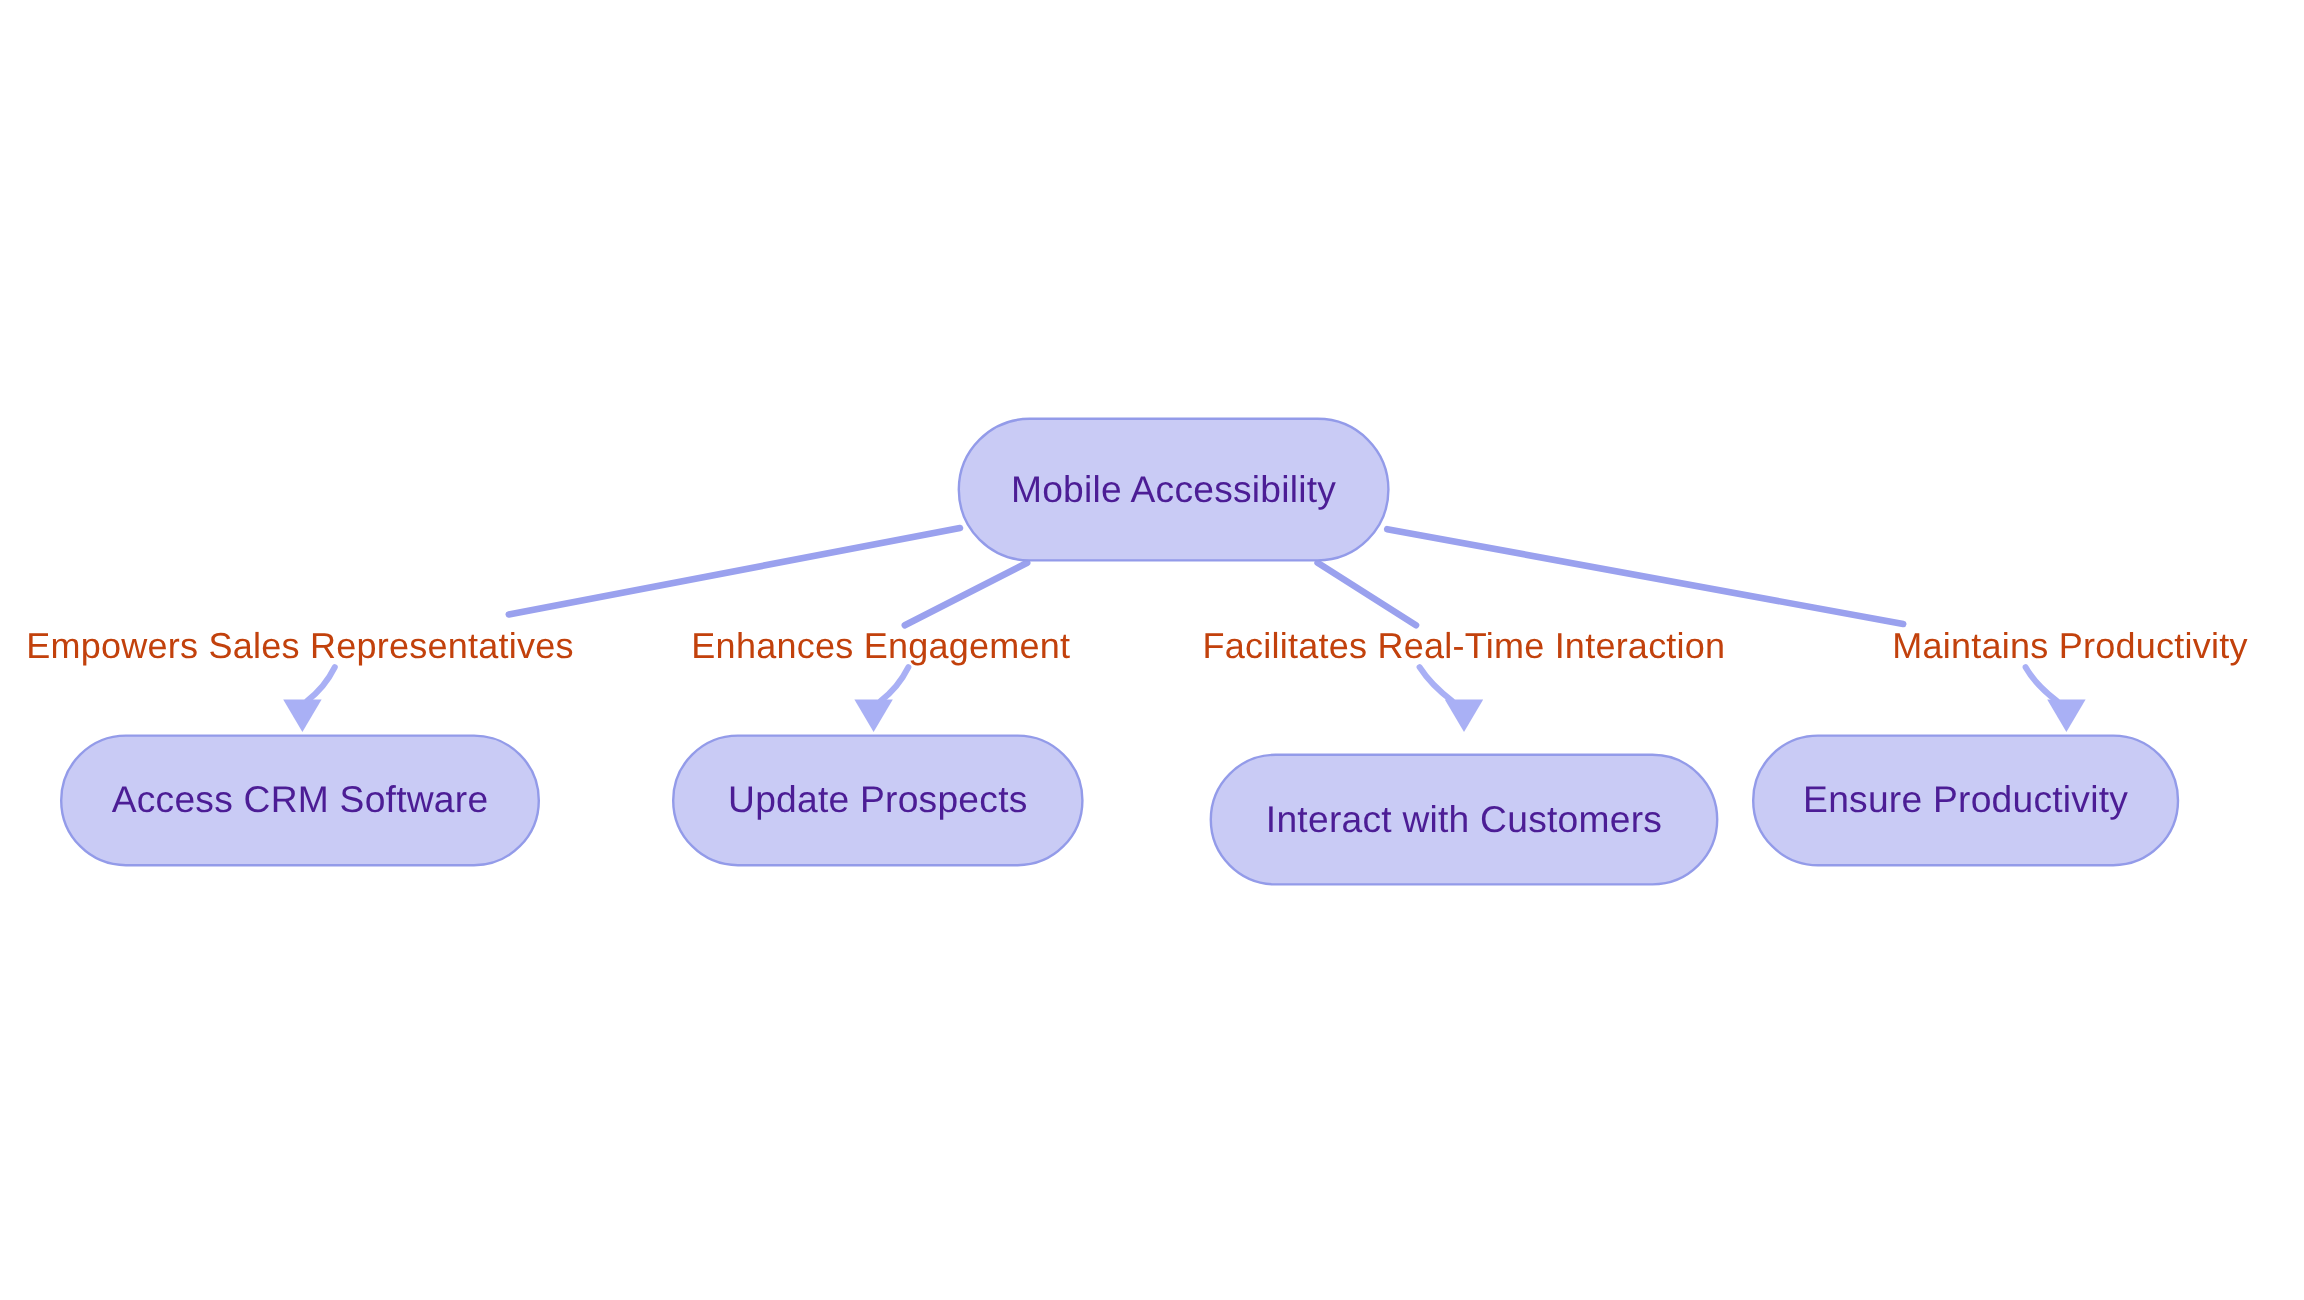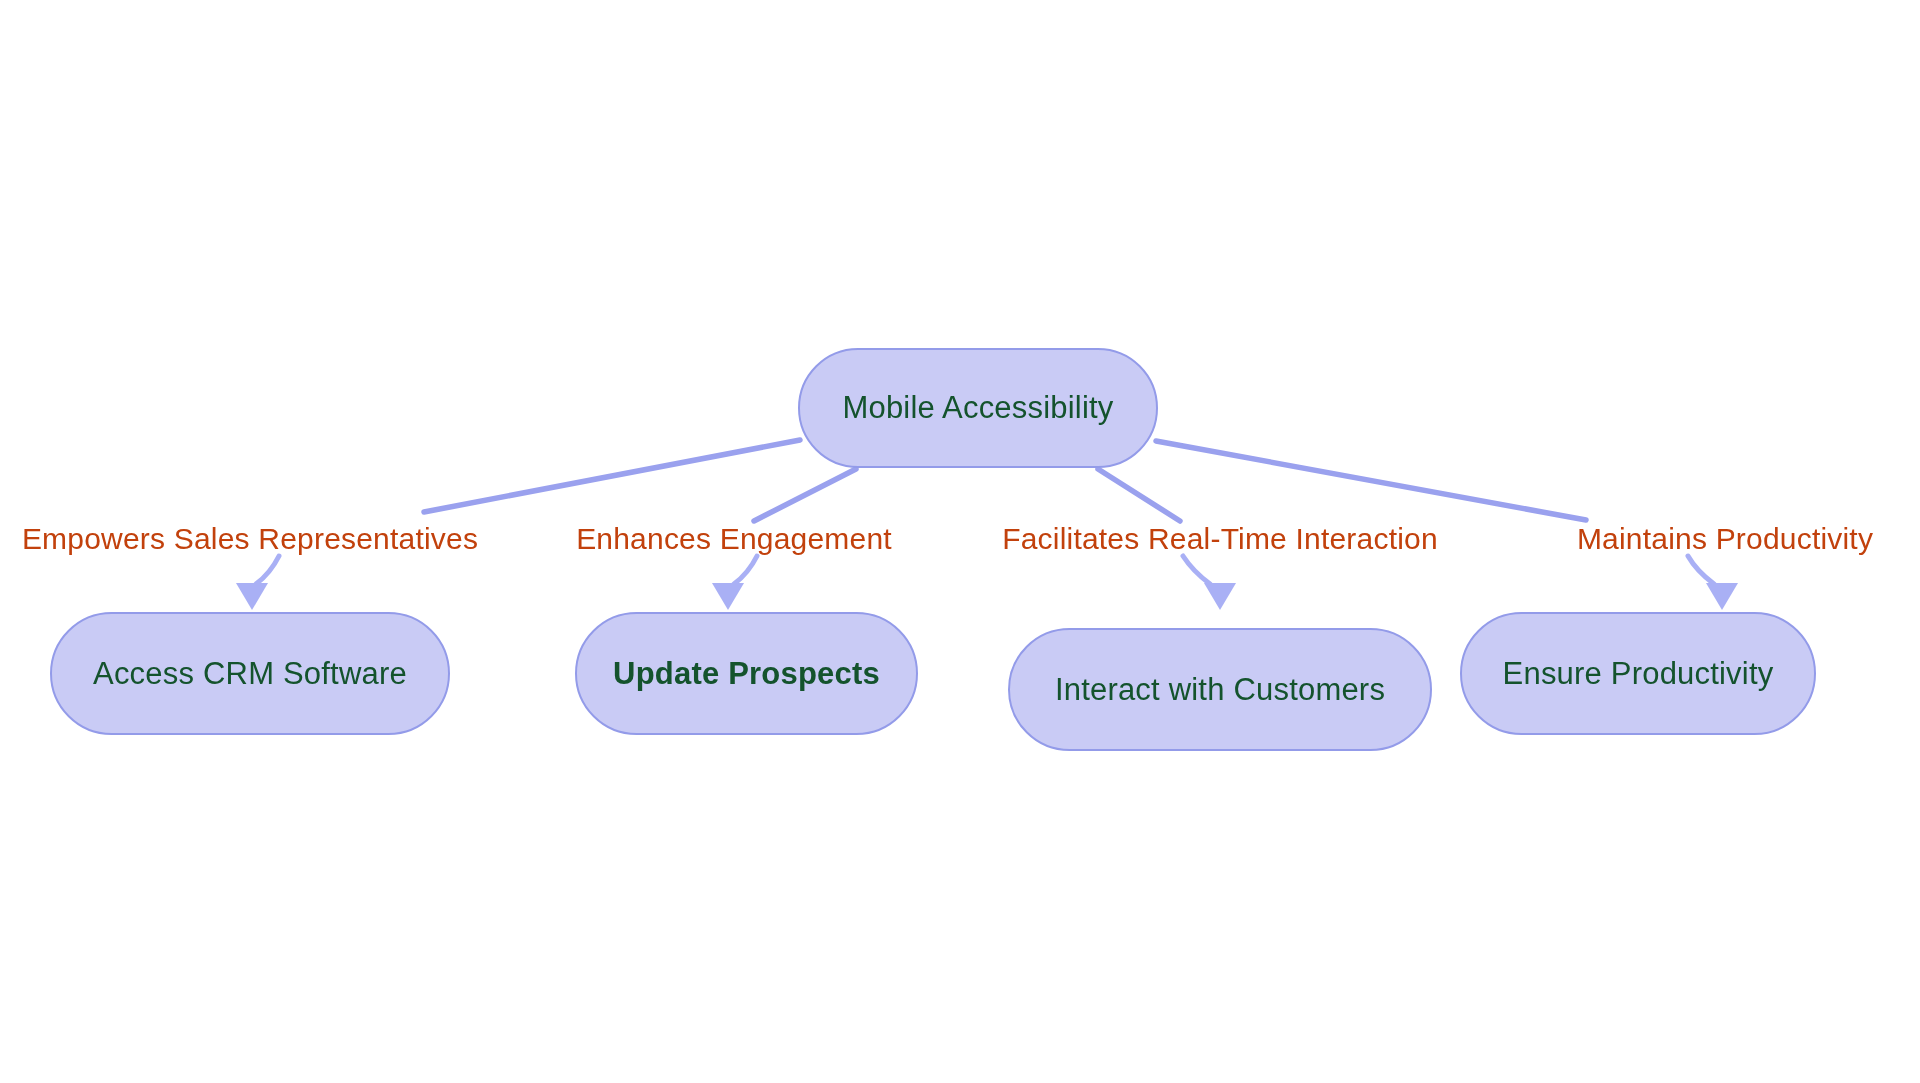--- a/index.html
+++ b/index.html
@@ -25,29 +25,29 @@
   }
   .node {
     position: absolute;
     display: flex;
     align-items: center;
     justify-content: center;
     background: #c9cbf5;
     border: 2px solid #939be9;
     border-radius: 62px;
     box-sizing: border-box;
-    color: #14532d;
+    color: #4c1d95;
     font-size: 31px;
     letter-spacing: 0.2px;
     white-space: nowrap;
   }
   .node-root   { left: 798px;  top: 348px; width: 360px; height: 120px; }
-  .node-child  { top: 612px; height: 123px; }
+  .node-child  { top: 612px; height: 110px; }
   .node-a      { left: 50px;   width: 400px; }
-  .node-b      { left: 575px;  width: 343px; font-weight: bold; }
+  .node-b      { left: 560px;  width: 343px; }
   .node-c      { left: 1008px; width: 424px; margin-top: 16px; }
   .node-d      { left: 1460px; width: 356px; }
   .edge-label {
     position: absolute;
     top: 521px;
     height: 36px;
     line-height: 36px;
     text-align: center;
     color: #c2410c;
     font-size: 30px;

